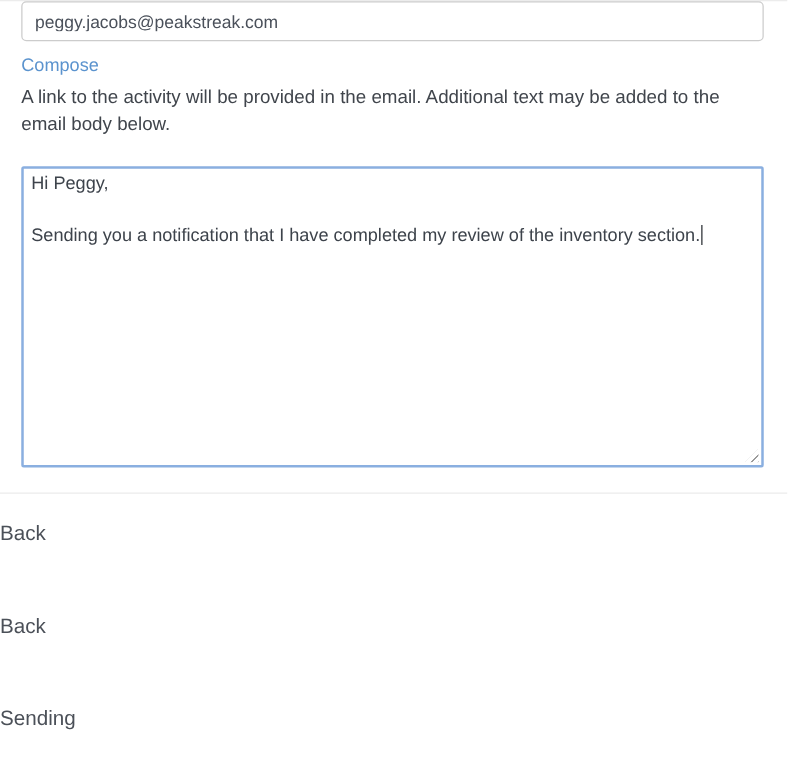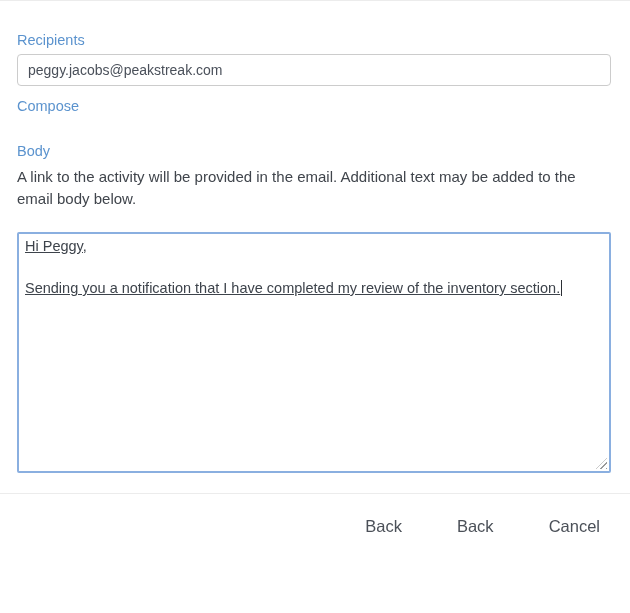--- a/index.html
+++ b/index.html
@@ -66,21 +66,20 @@
     height: 241px;
     border: 2px solid #8aafe0;
     border-radius: 2px;
     padding: 2px 6px;
     font-size: 14.5px;
     line-height: 21px;
     color: #3d434b;
     white-space: pre-wrap;
     overflow: hidden;
     cursor: text;
-    text-decoration: underline;
   }
 
   .caret {
     display: inline-block;
     width: 1px;
     height: 16px;
     background: #2b2f35;
     vertical-align: -3px;
     margin-left: 1px;
   }
@@ -97,20 +96,21 @@
   }
 
   .bottom-divider { margin-top: 20px; }
 
   .footer {
     display: flex;
     justify-content: flex-end;
     align-items: flex-start;
     gap: 55px;
     padding: 23px 30px 0 0;
+    flex-direction: column;
   }
   .footer-button {
     background: none;
     border: none;
     font-family: "Liberation Sans", sans-serif;
     font-size: 16.5px;
     color: #4b5058;
     cursor: pointer;
     padding: 0;
   }
@@ -118,34 +118,32 @@
 </head>
 <body>
 
 <div class="page">
 
 
   <hr class="divider">
 
   <div class="form">
 
-    <label class="field-label recipients">Recipients</label>
     <input class="text-input" type="text" value="peggy.jacobs@peakstreak.com" style="">
 
     <label class="field-label subject">Compose</label>
 
-    <label class="field-label body">Body</label>
     <p class="help-text">A link to the activity will be provided in the email. Additional text may be added to the email body below.</p>
 
     <div class="body-textarea"><span>Hi Peggy,
 
 Sending you a notification that I have completed my review of the inventory section.</span><span class="caret"></span><span class="resize-handle"></span></div>
   </div>
 
   <hr class="divider bottom-divider">
 
   <div class="footer">
     <button class="footer-button">Back</button>
     <button class="footer-button">Back</button>
-    <button class="footer-button">Cancel</button>
+    <button class="footer-button">Sending</button>
   </div>
 
 </div>
 
 </body></html>

